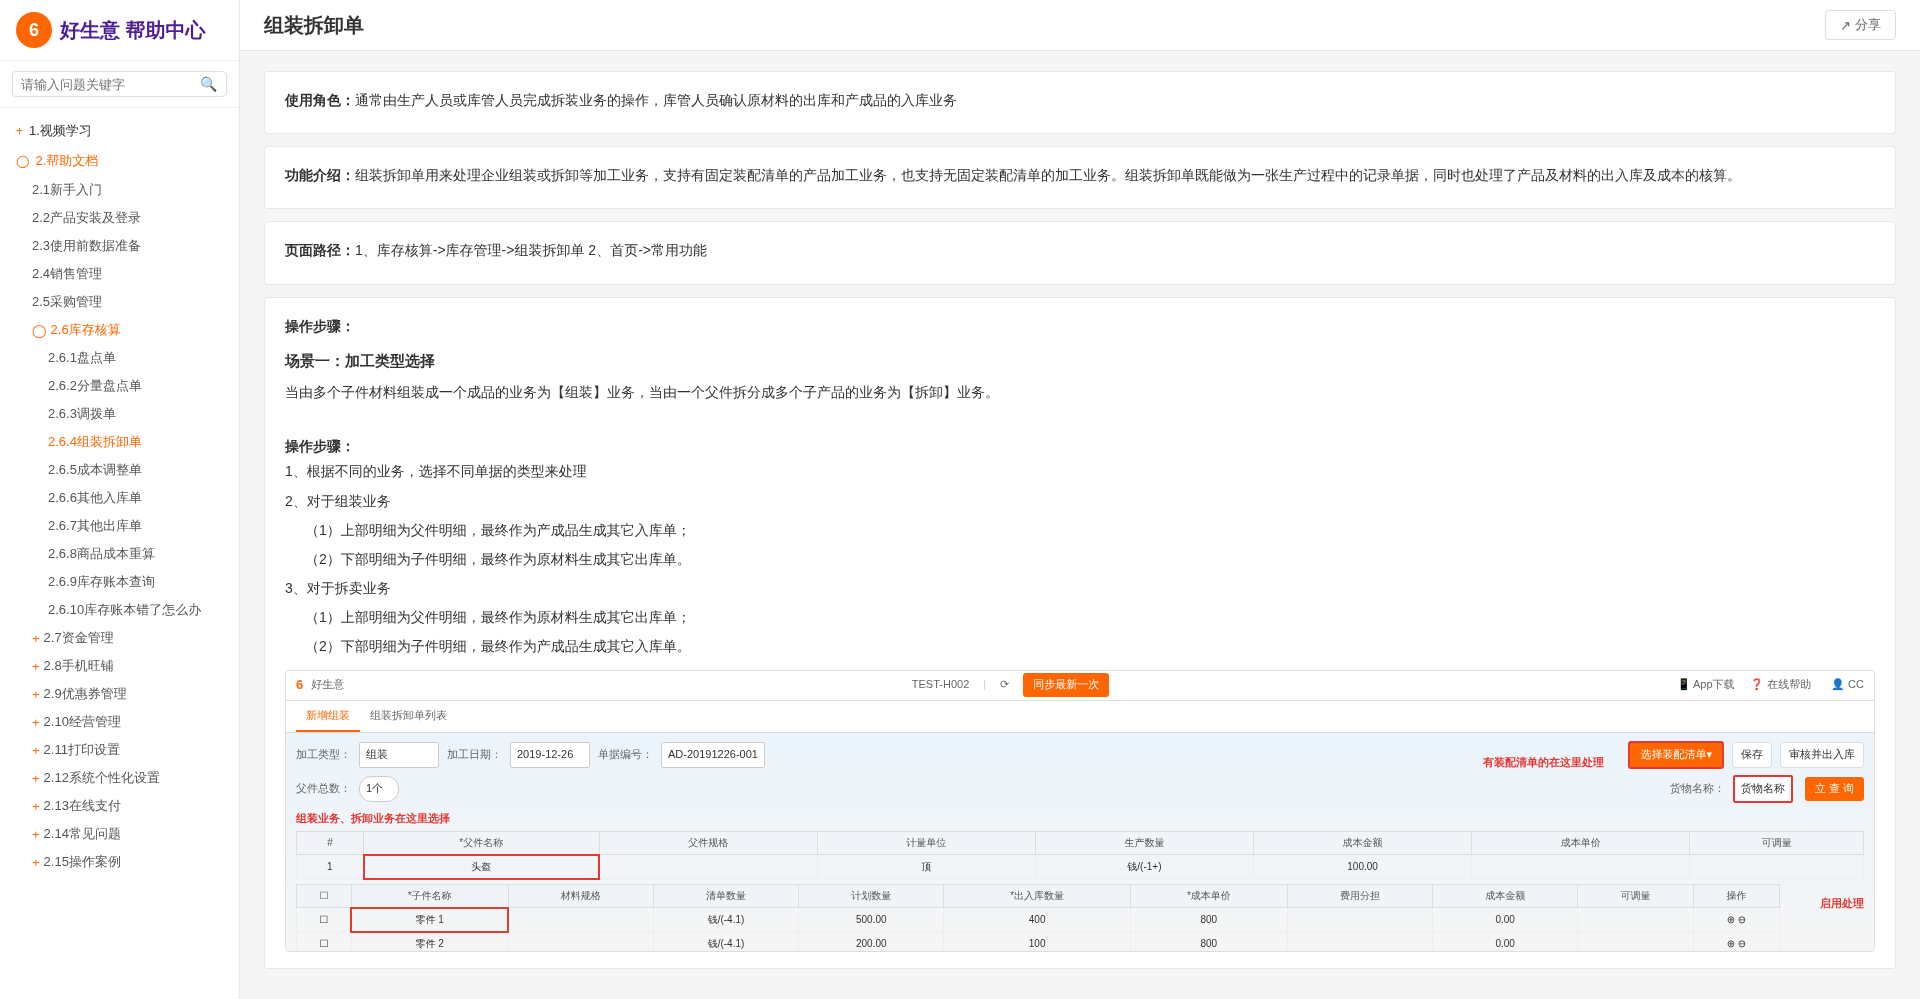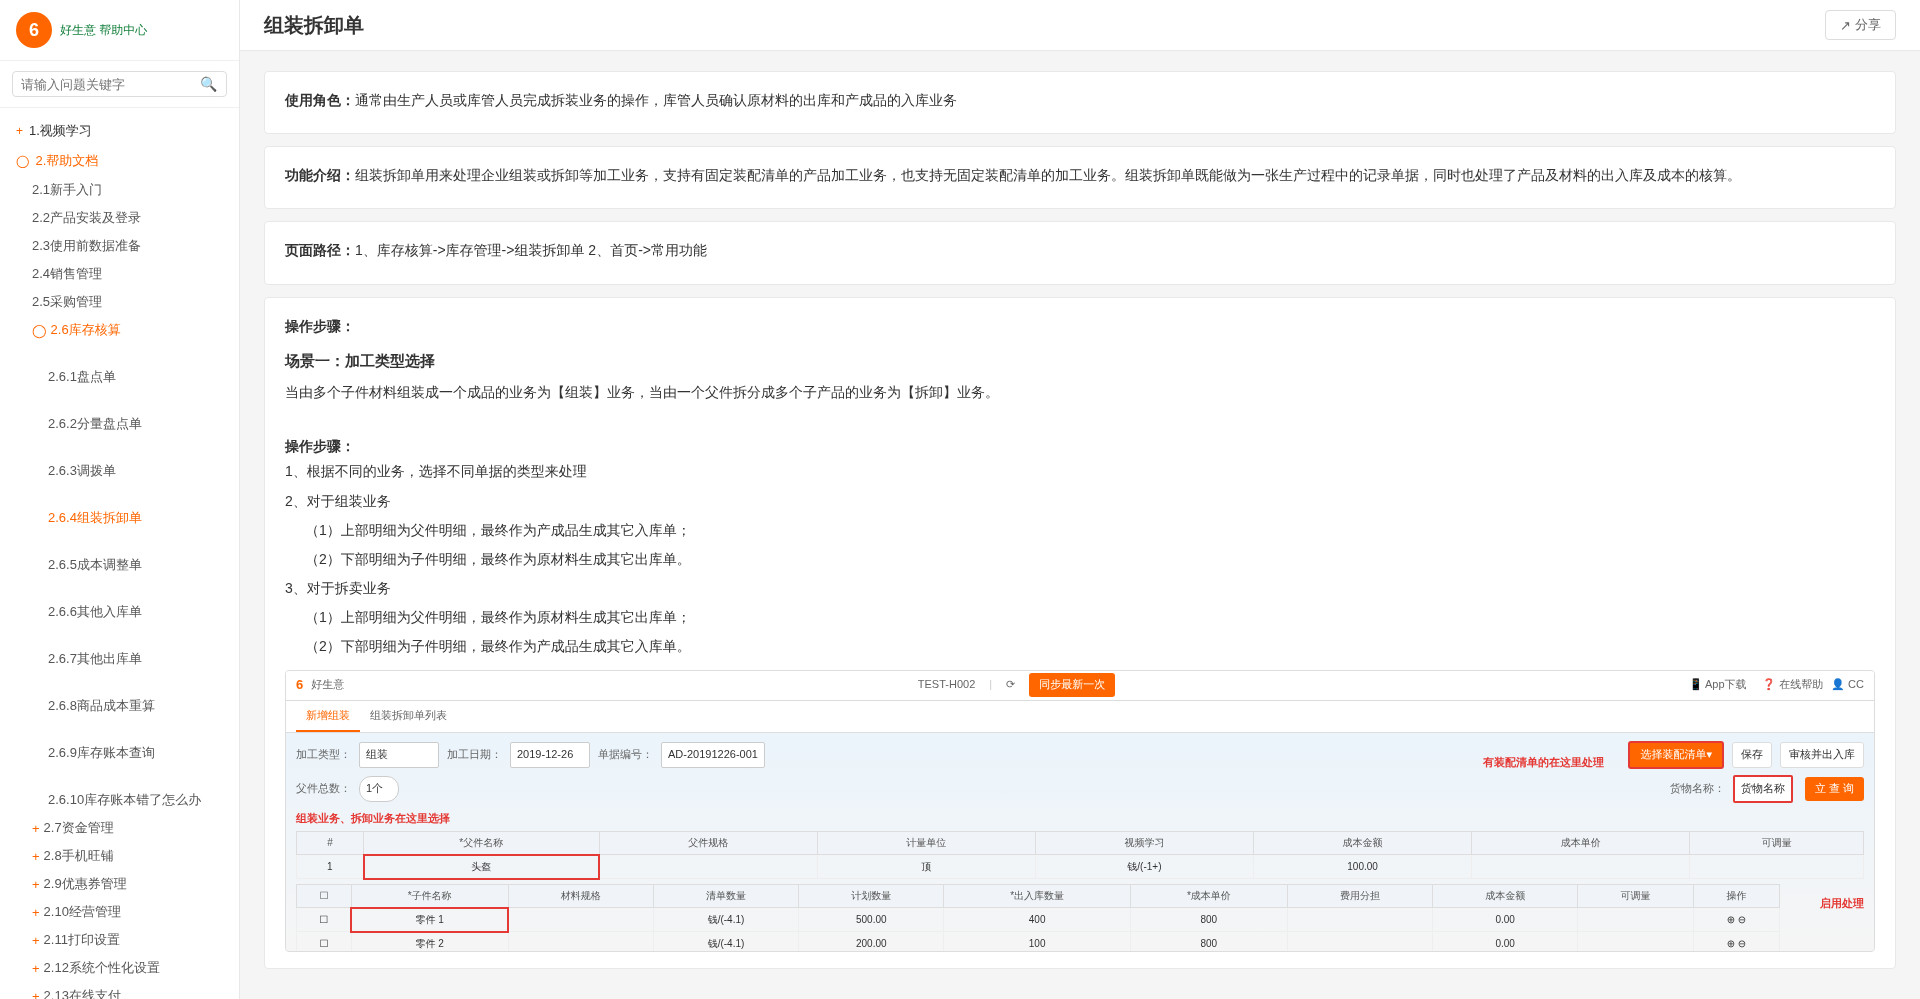--- a/index.html
+++ b/index.html
@@ -25,21 +25,21 @@
     }
     .logo-circle {
       width: 36px; height: 36px;
       background: #f60;
       border-radius: 50%;
       display: flex; align-items: center; justify-content: center;
       color: #fff; font-size: 18px; font-weight: bold;
       margin-right: 8px;
       flex-shrink: 0;
     }
-    .logo-text { font-size: 12px; font-weight: normal; color: #15803d; }
+    .logo-text { font-size: 20px; font-weight: bold; color: #4c1d95; }
 
     #search-box {
       padding: 10px 12px;
       border-bottom: 1px solid #f0f0f0;
     }
     .search-wrapper {
       display: flex;
       align-items: flex-end;
       border: 1px solid #ddd;
       border-radius: 4px;
@@ -73,21 +73,20 @@
       font-size: 13px;
       cursor: pointer;
       color: #555;
     }
     .nav-sub-item.active { color: #f60; }
     .nav-sub-sub-item {
       padding: 5px 16px 5px 48px;
       font-size: 13px;
       cursor: pointer;
       color: #555;
-      margin-top: 19px;
     }
     .nav-sub-sub-item.active { color: #f60; }
 
     
     #main {
       flex: 1;
       display: flex;
       flex-direction: column;
       overflow: hidden;
       background: #f5f5f5;
@@ -402,21 +401,21 @@
             <span class="ss-logo">6</span>
             <span>好生意</span>
             <span style="flex:1;"></span>
             <span>TEST-H002</span>
             <span style="margin:0 6px;color:#ccc;">|</span>
             <span>⟳</span>
             <span class="ss-btn-orange" style="margin-left:6px;">同步最新一次</span>
             <span style="flex:1;"></span>
             <span>📱 App下载</span>
             <span style="margin-left:8px;">❓ 在线帮助</span>
-            <span style="margin-left:0;">👤 CC</span>
+            <span style="margin-left:12px;">👤 CC</span>
           </div>
 
           <div style="display:flex;background:#fff;border-bottom:1px solid #ddd;padding:0 10px;font-size:11px;">
             <div style="padding:5px 10px;border-bottom:2px solid #f60;color:#f60;font-size:11px;">新增组装</div>
             <div style="padding:5px 10px;color:#666;font-size:11px;">组装拆卸单列表</div>
           </div>
 
           <div class="ss-content">
             <div class="ss-form-row">
               <span class="ss-label">加工类型：</span>
@@ -448,21 +447,21 @@
               <div style="color:#e53935;font-size:11px;font-weight:bold;margin-bottom:2px;">组装业务、拆卸业务在这里选择</div>
             </div>
 
             <table class="ss-table" style="margin-bottom:4px;">
               <thead>
                 <tr>
                   <th>#</th>
                   <th>*父件名称</th>
                   <th>父件规格</th>
                   <th>计量单位</th>
-                  <th>视频学习</th>
+                  <th>生产数量</th>
                   <th>成本金额</th>
                   <th>成本单价</th>
                   <th>可调量</th>
                 </tr>
               </thead>
               <tbody>
                 <tr>
                   <td>1</td>
                   <td style="border:2px solid #e53935;">头盔</td>
                   <td></td>

